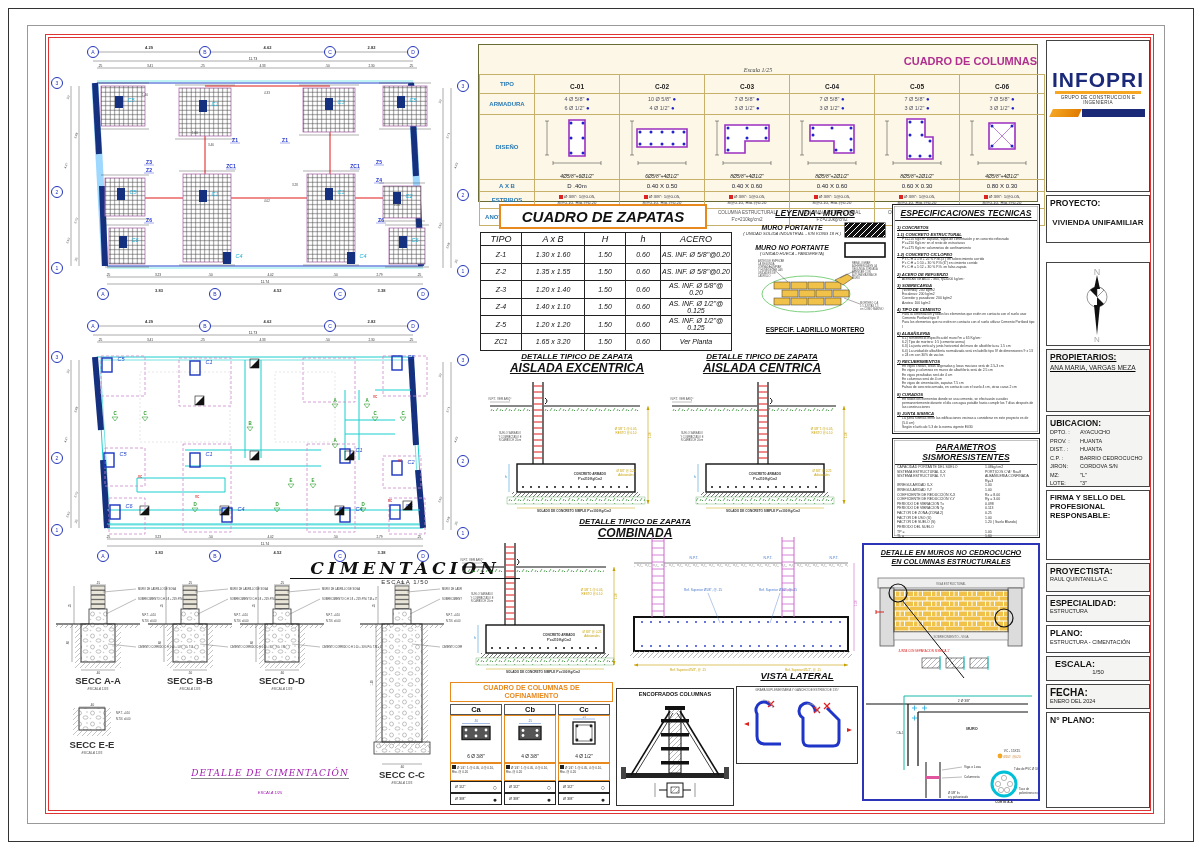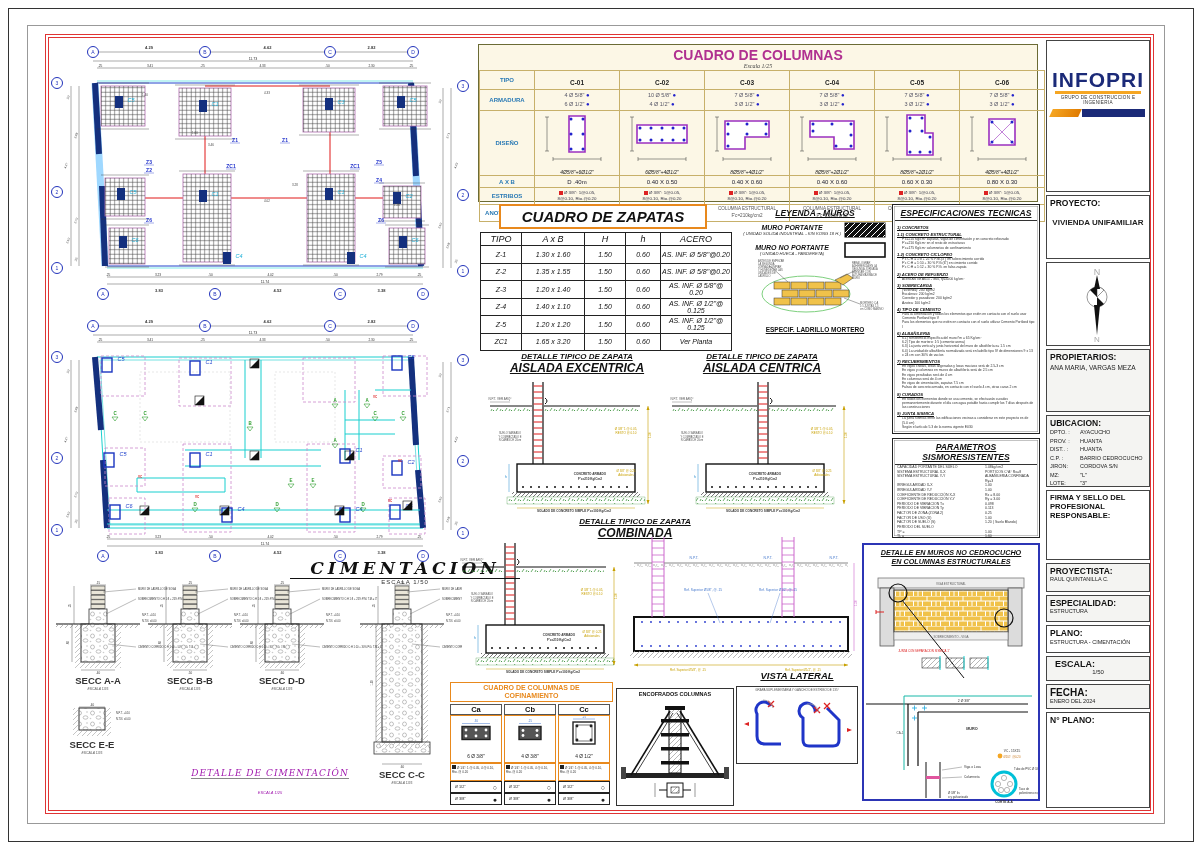--- a/index.html
+++ b/index.html
@@ -7,21 +7,21 @@
   .abs{position:absolute;}
   .frame{position:absolute;pointer-events:none;}
   
   .tb-box{position:absolute;left:1046px;width:104px;border:1.2px solid #444;background:#fff;box-sizing:border-box;}
   .tb-label{font-weight:bold;font-size:8.5px;color:#111;padding:2px 3px 0 3px;}
   .tb-value{font-size:6.5px;color:#222;padding:2px 3px;}
   .tb-kv{display:flex;font-size:5.5px;color:#222;padding:0 3px;line-height:1.55;}
   .tb-kv .k{width:30px;}
   
   #cc-wrap{left:478px;top:44px;width:560px;height:158px;background:#fcf7e6;border:1.5px solid #6b6b35;box-sizing:border-box;}
-  #cc-title{text-align:center;color:#b03090;font-weight:bold;font-size:14px;padding-top:2px;}
+  #cc-title{text-align:right;color:#b03090;font-weight:bold;font-size:11px;padding-top:2px;margin-top:8px;}
   #cc-sub{text-align:center;color:#444;font-style:italic;font-size:6px;font-family:"Liberation Serif",serif;}
   table.cc{border-collapse:collapse;table-layout:fixed;width:556px;margin-top:1px;}
   table.cc td{border:1px solid #c7b06a;text-align:center;vertical-align:middle;padding:0;}
   td.cc-lab{color:#2a7ab5;font-weight:bold;font-size:6px;text-align:left;padding-left:3px;}
   .cc-tipo{font-weight:bold;font-size:6.5px;color:#222;}
   .cc-arm{font-size:5.5px;color:#556;line-height:1.5;}
   .cc-arm b{color:#2222cc;font-size:6px;}
   .cc-cap{font-style:italic;font-size:5px;color:#222;}
   .cc-axb{font-size:6px;color:#223;}
   .cc-est{font-size:4.4px;color:#334;line-height:1.4;}
@@ -1476,37 +1476,37 @@
 
   <div class="tb-box" style="top:40px;height:152px;">
     <div id="logo-name">INFOPRI</div>
     <div id="logo-bar"></div>
     <div id="logo-sub">GRUPO DE CONSTRUCCION E INGENIERIA</div>
     <div id="logo-strip">
         <div class="o"></div>
         <div class="n"></div>
       </div>
   </div>
-  <div class="tb-box" style="top:195px;height:64px;">
+  <div class="tb-box" style="top:195px;height:48px;">
     <div class="tb-label">PROYECTO:</div>
     <div class="tb-value" style="font-weight:bold;font-size:8px;text-align:center;padding-top:10px;">VIVIENDA UNIFAMILIAR</div>
   </div>
   <div class="tb-box" style="top:262px;height:84px;">
     <svg width="100" height="80" viewBox="0 0 100 80">
       <text x="50" y="12" font-size="9" fill="#aaa" text-anchor="middle">N</text>
       <circle cx="50" cy="34" r="10" fill="none" stroke="#999" stroke-width="1"></circle>
       <path d="M50,34 L43,27 A10,10 0 0 1 50,24 Z" fill="#111"></path>
       <path d="M50,34 L57,41 A10,10 0 0 1 50,44 Z" fill="#111"></path>
       <path d="M50,34 L57,27 A10,10 0 0 0 50,24 Z" fill="#fff" stroke="#333" stroke-width=".5"></path>
       <path d="M47,26 L50,12 L53,26 Z" fill="#111"></path>
       <path d="M47,42 L50,72 L53,42 Z" fill="#111"></path>
       <text x="50" y="79" font-size="8" fill="#aaa" text-anchor="middle">N</text>
     </svg>
   </div>
-  <div class="tb-box" style="top:349px;height:63px;background:#f4f4f2;">
+  <div class="tb-box" style="top:349px;height:63px;background:#f4f4f2;text-decoration:underline;">
     <div class="tb-label">PROPIETARIOS:</div>
     <div class="tb-value">ANA MARIA, VARGAS MEZA</div>
   </div>
   <div class="tb-box" style="top:415px;height:72px;background:#f4f4f2;">
     <div class="tb-label">UBICACION:</div>
     <div id="ubi-rows">
         <div class="tb-kv">
           <span class="k">DPTO. :</span>
           <span>AYACUCHO</span>
         </div>

